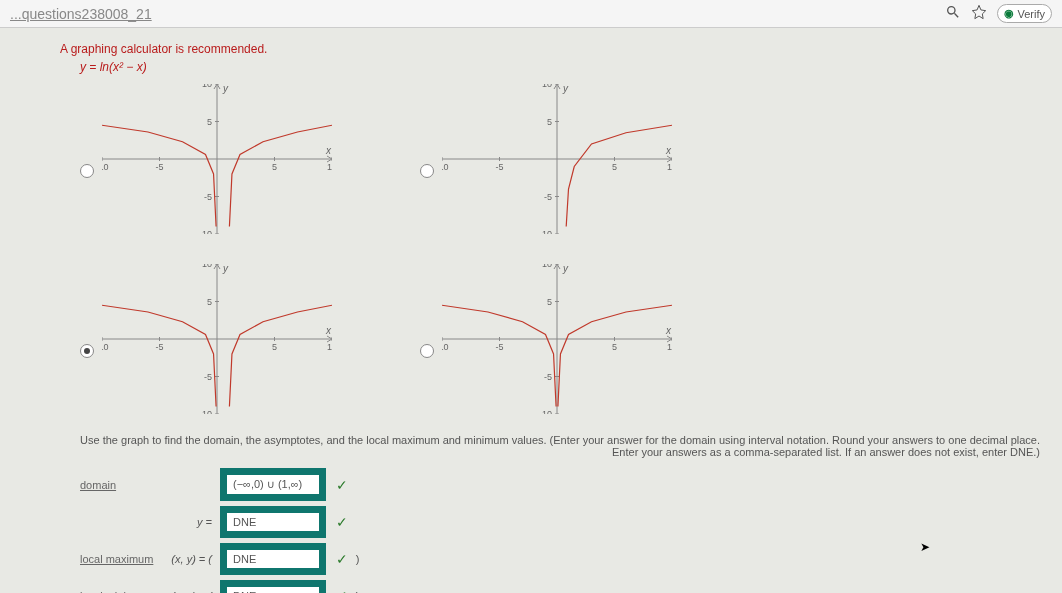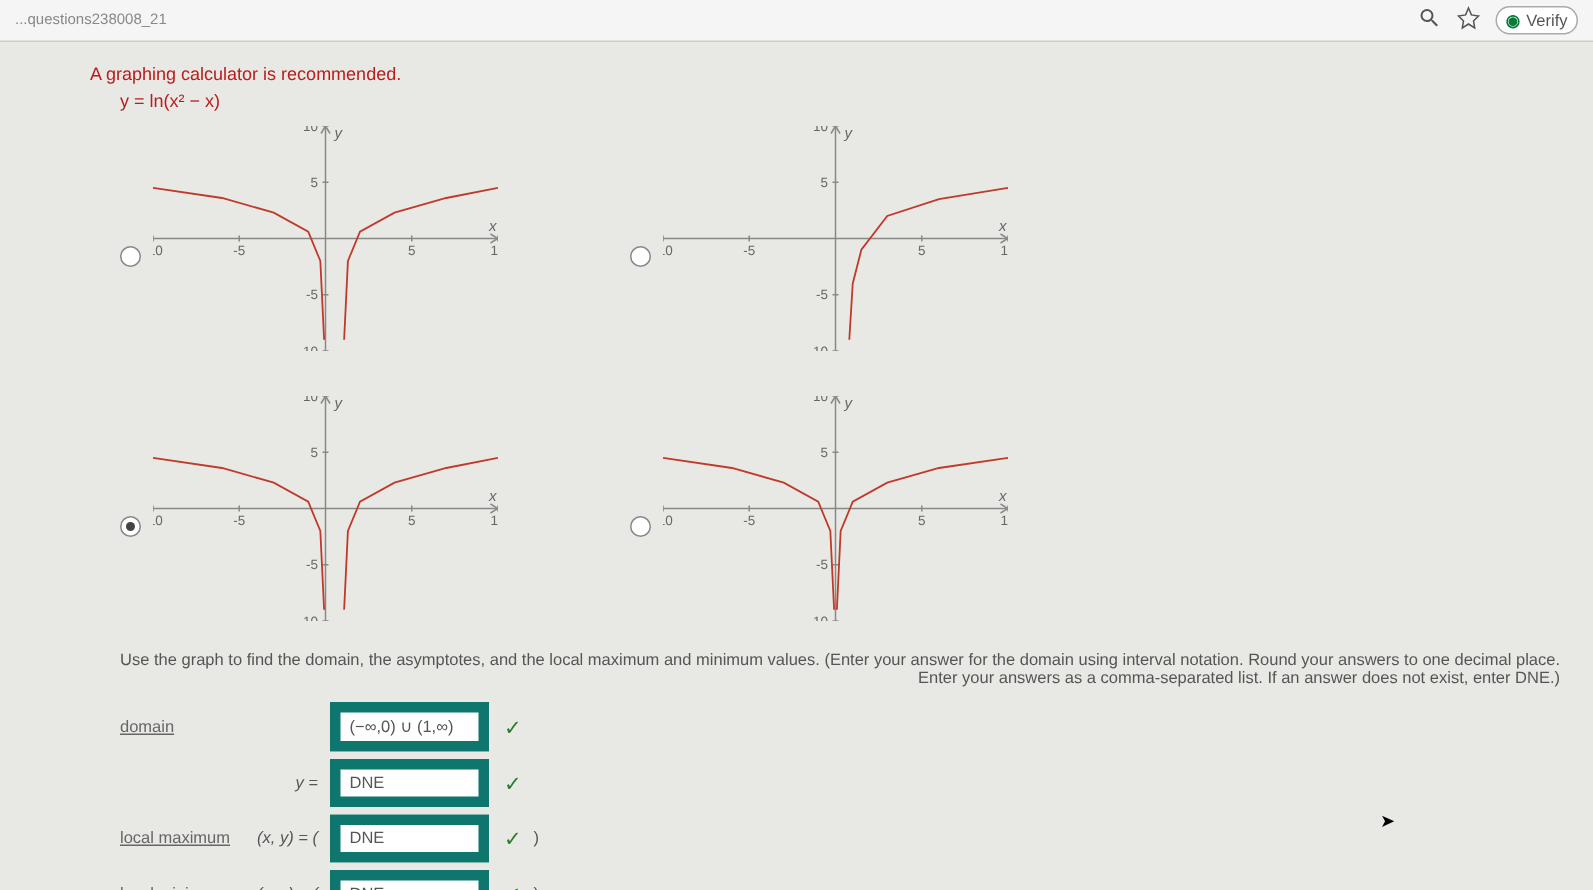--- a/index.html
+++ b/index.html
@@ -23,21 +23,21 @@
   .verify-btn {
     display:flex; align-items:center; gap:4px;
     border:1px solid #aaa; border-radius:10px; padding:2px 6px;
     background:#fff; font-size:11px;
   }
   .verify-btn .dot { color:#0a7b3b; font-weight:bold; }
   .page {
     padding: 10px 20px 20px 60px;
   }
   .line { margin: 4px 0; color:#b91c1c; font-size:12px;}
-  .formula { margin-left:20px; }
+  .formula { margin-left:20px; font-style:italic; }
   .charts {
     display: grid;
     grid-template-columns: 280px 280px;
     grid-template-rows: 160px 160px;
     gap: 20px 60px;
     margin: 10px 0 10px 20px;
     position: relative;
   }
   .chart-cell { position:relative; display:flex; align-items:flex-start; gap:8px; }
   .radio {
@@ -69,21 +69,21 @@
   .mark.bad { color:#c0392b;}
   .paren { color:#555; }
   .cursor-arrow {
     position:absolute; left:920px; top:540px; font-size:12px; color:#000;
   }
 </style>
 </head>
 <body>
 
 <div class="browser-bar">
-  <span style="margin-right:auto;color:#888;font-size:10px;">...questions238008_21</span>
+  <span style="margin-right:auto;color:#888;font-size:14px;text-decoration:underline;">...questions238008_21</span>
   <span class="icon">
     <svg viewBox="0 0 24 24">
         <path d="M15.5 14h-.79l-.28-.27A6.471 6.471 0 0016 9.5 6.5 6.5 0 109.5 16c1.61 0 3.09-.59 4.23-1.57l.27.28v.79l5 4.99L20.49 19l-4.99-5zM9.5 14A4.5 4.5 0 119.5 5a4.5 4.5 0 010 9z"></path>
       </svg>
   </span>
   <span class="icon">
     <svg viewBox="0 0 24 24">
         <path fill="none" stroke="#555" stroke-width="1.5" d="M12 2l2.9 6.9L22 10l-5 4.9 1.2 7.1L12 18l-6.2 4 1.2-7.1L2 10l7.1-1.1z"></path>
       </svg>
   </span>

